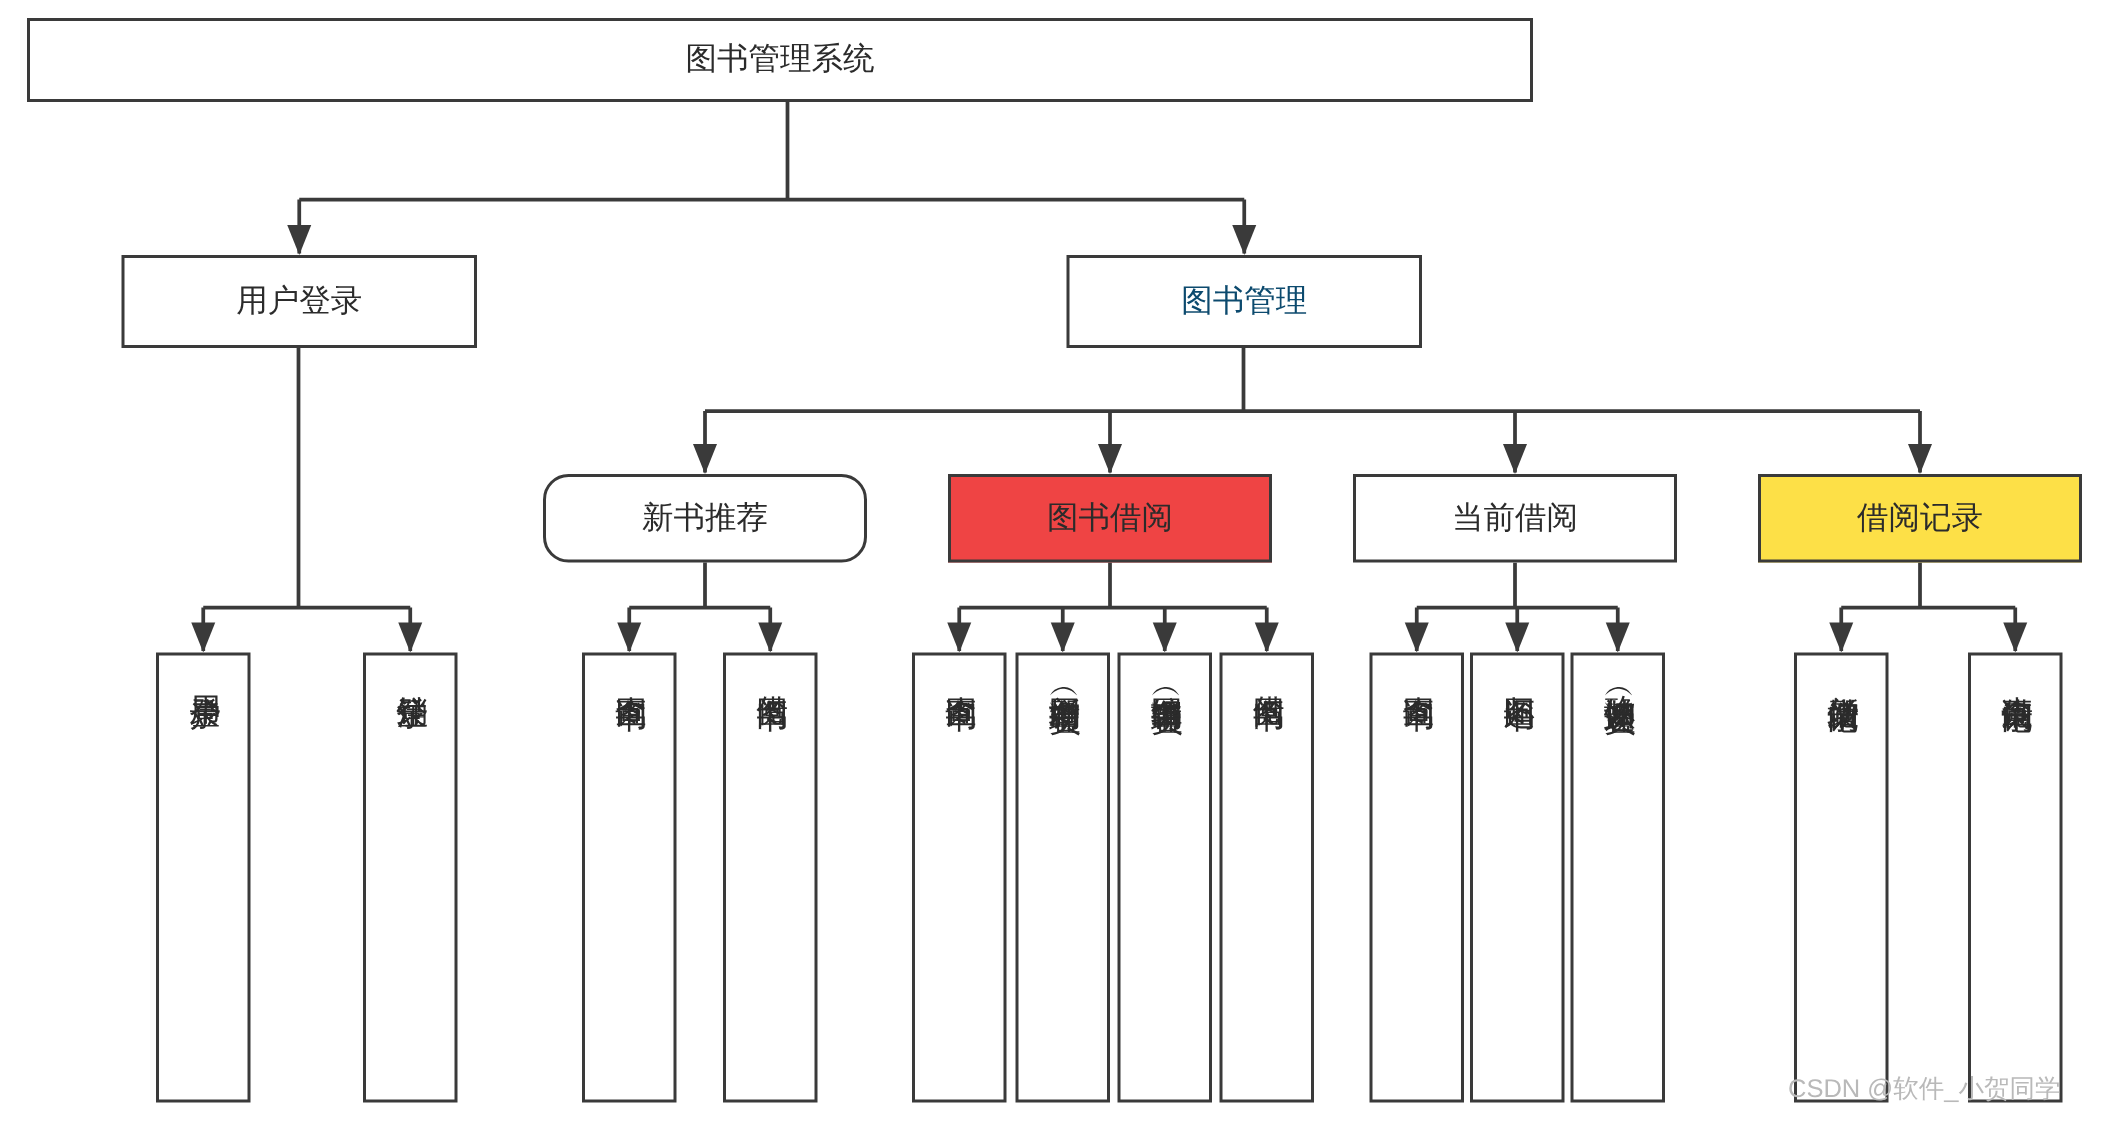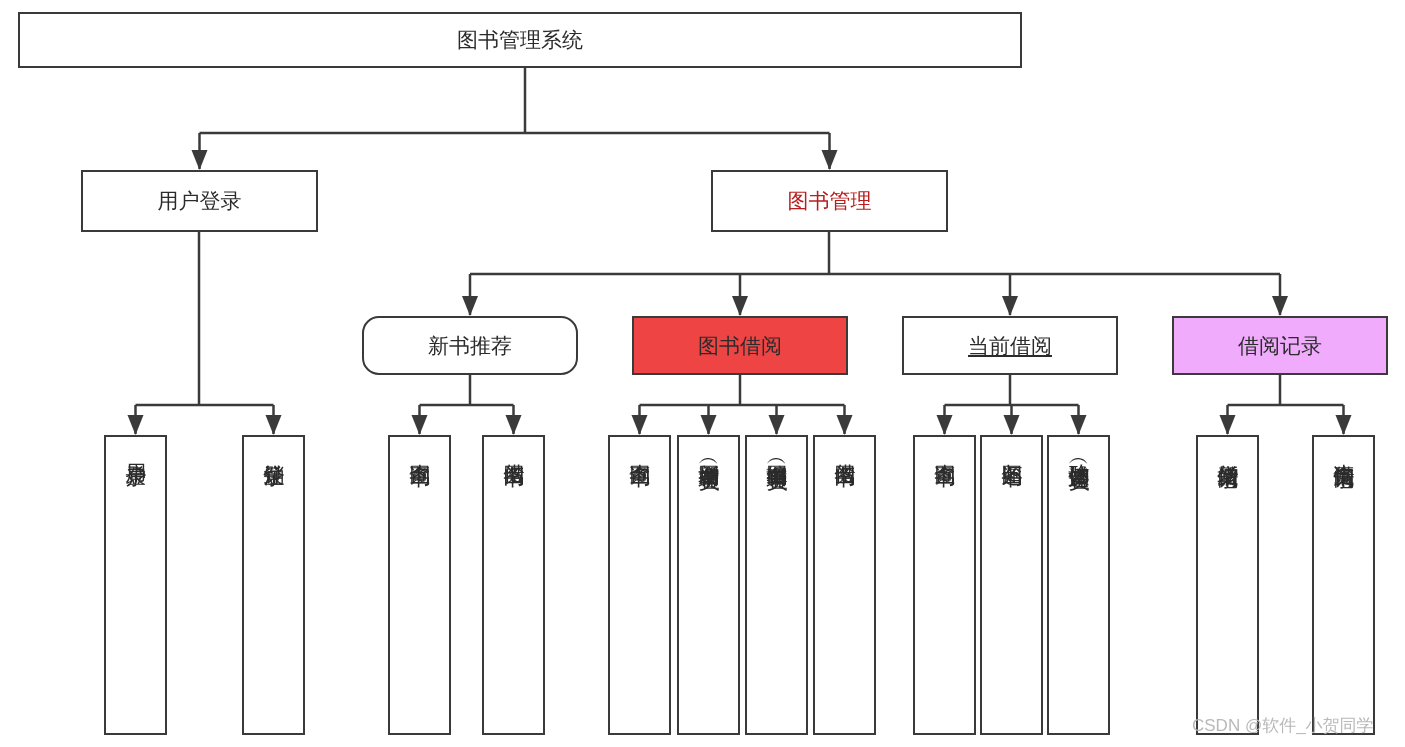--- a/index.html
+++ b/index.html
@@ -108,33 +108,33 @@
       <line x1="1343.5" y1="405" x2="1343.5" y2="434" stroke="#3a3a3a" stroke-width="2.5"></line>
       <polygon points="1335.5,415 1351.5,415 1343.5,435" fill="#3a3a3a"></polygon>
     </svg>
   <div id="nodes-layer">
       <div class="node level0" style="left: 18px; top: 12px; width: 1004px; height: 56px; border-color: rgb(58, 58, 58); background: rgb(255, 255, 255); color: rgb(43, 43, 43);">
         <span class="node-label">图书管理系统</span>
       </div>
       <div class="node level1" style="left: 81px; top: 170px; width: 237px; height: 62px; border-color: rgb(58, 58, 58); background: rgb(255, 255, 255); color: rgb(43, 43, 43);">
         <span class="node-label">用户登录</span>
       </div>
-      <div class="node level1" style="left: 711px; top: 170px; width: 237px; height: 62px; border-color: rgb(58, 58, 58); background: rgb(255, 255, 255); color: #b91c1c;">
+      <div class="node level1" style="left: 711px; top: 170px; width: 237px; height: 62px; border-color: rgb(58, 58, 58); background: rgb(255, 255, 255); color: #0c4a6e;">
         <span class="node-label">图书管理</span>
       </div>
       <div class="node level2" style="left: 362px; top: 316px; width: 216px; height: 59px; border-color: rgb(58, 58, 58); background: rgb(255, 255, 255); color: rgb(43, 43, 43); border-radius: 17px;">
         <span class="node-label">新书推荐</span>
       </div>
       <div class="node level2" style="left: 632px; top: 316px; width: 216px; height: 59px; border-color: rgb(58, 58, 58); background: #ef4444; color: rgb(43, 43, 43);">
         <span class="node-label">图书借阅</span>
       </div>
-      <div class="node level2" style="left: 902px; top: 316px; width: 216px; height: 59px; border-color: rgb(58, 58, 58); background: rgb(255, 255, 255); color: rgb(43, 43, 43); text-decoration: underline;">
+      <div class="node level2" style="left: 902px; top: 316px; width: 216px; height: 59px; border-color: rgb(58, 58, 58); background: rgb(255, 255, 255); color: rgb(43, 43, 43);">
         <span class="node-label">当前借阅</span>
       </div>
-      <div class="node level2" style="left: 1172px; top: 316px; width: 216px; height: 59px; border-color: rgb(58, 58, 58); background: #f0abfc; color: rgb(43, 43, 43); text-align: right;">
+      <div class="node level2" style="left: 1172px; top: 316px; width: 216px; height: 59px; border-color: rgb(58, 58, 58); background: #fde047; color: rgb(43, 43, 43); text-align: right;">
         <span class="node-label">借阅记录</span>
       </div>
       <div class="node level3 leaf" style="left: 104px; top: 435px; width: 63px; height: 300px; border-color: rgb(58, 58, 58); background: rgb(255, 255, 255); color: rgb(43, 43, 43);">
         <span class="node-label">用户登录</span>
       </div>
       <div class="node level3 leaf" style="left: 242px; top: 435px; width: 63px; height: 300px; border-color: rgb(58, 58, 58); background: rgb(255, 255, 255); color: rgb(43, 43, 43);">
         <span class="node-label">注销登录</span>
       </div>
       <div class="node level3 leaf" style="left: 388px; top: 435px; width: 63px; height: 300px; border-color: rgb(58, 58, 58); background: rgb(255, 255, 255); color: rgb(43, 43, 43);">
         <span class="node-label">查询图书</span>

